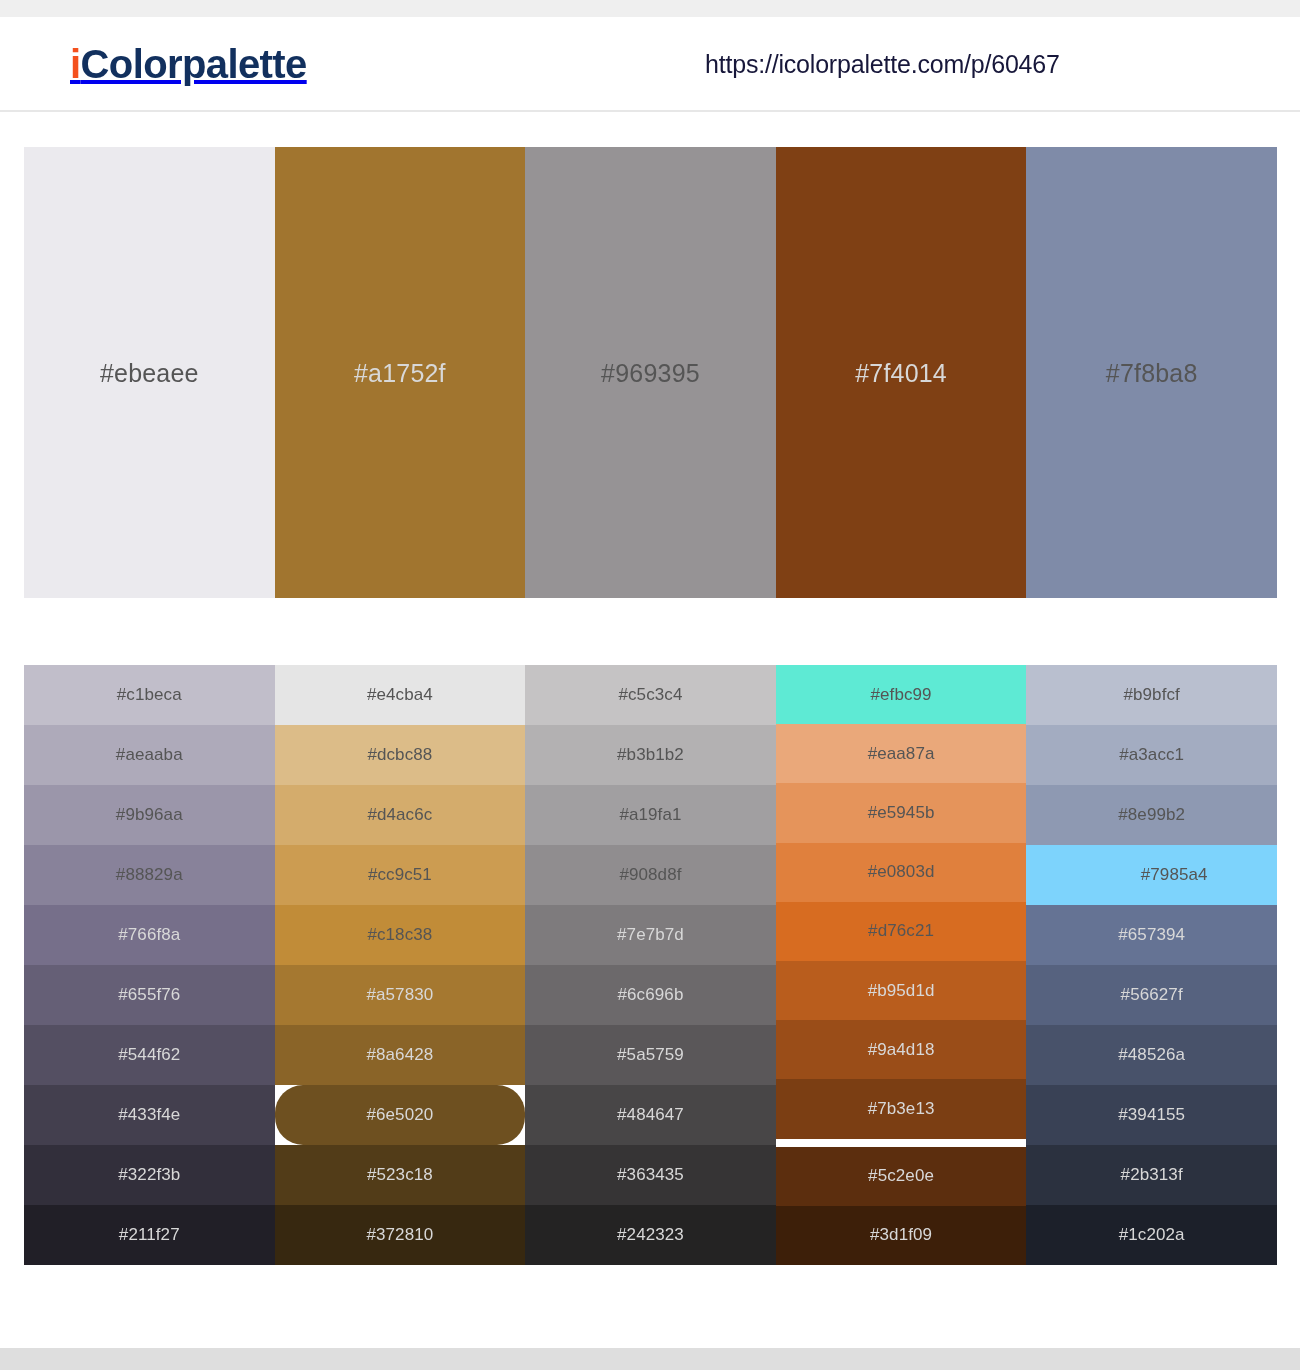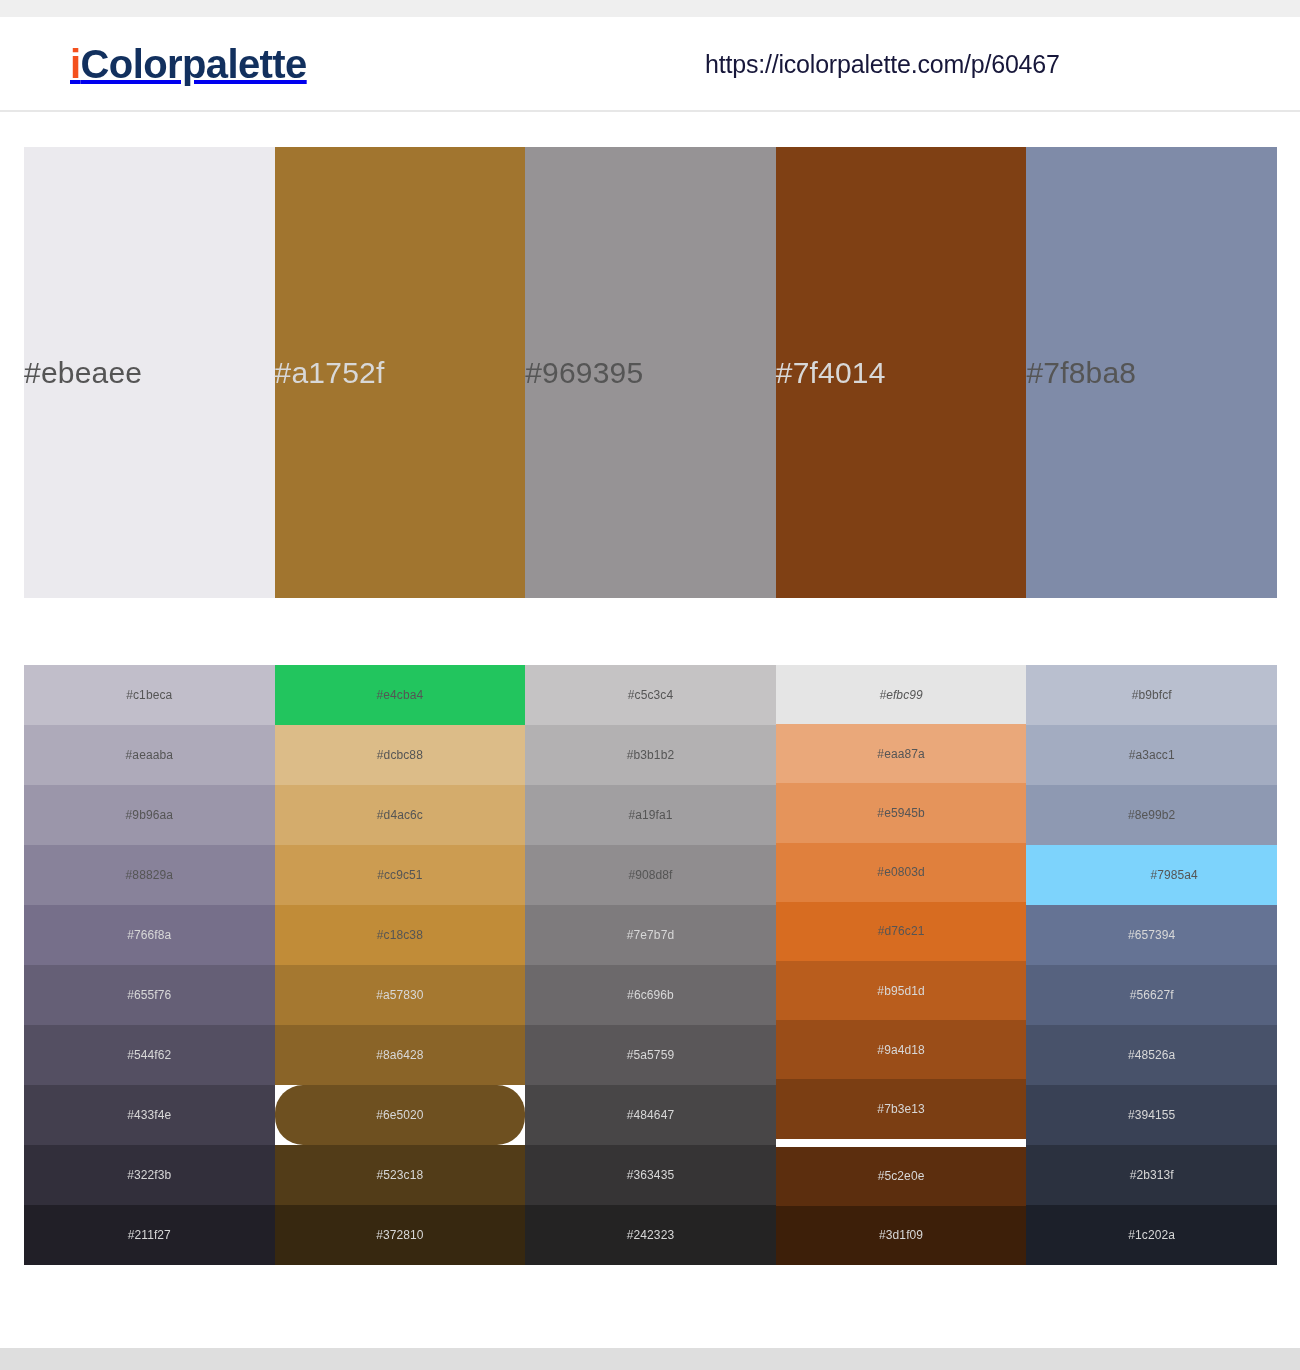--- a/index.html
+++ b/index.html
@@ -64,21 +64,22 @@
   .swatch {
     flex: 1 1 0;
     position: relative;
   }
   .swatch-label {
     position: absolute;
     left: 0;
     right: 0;
     top: 50%;
     transform: translateY(-50%);
-    font-size: 30px;
+    text-align: center;
+    font-size: 25px;
     letter-spacing: 0.2px;
   }
   .txt-dark  { color: #555555; }
   .txt-light { color: #d8d8d8; }
 
   
   .shades-grid {
     position: absolute;
     left: 24px;
     top: 665px;
@@ -89,21 +90,21 @@
   .shade-col {
     flex: 1 1 0;
     display: flex;
     flex-direction: column;
   }
   .shade-cell {
     flex: 1 1 0;
     display: flex;
     align-items: center;
     justify-content: center;
-    font-size: 12px;
+    font-size: 17px;
     letter-spacing: 0.1px;
   }
 
   
   .bottom-band {
     position: absolute;
     left: 0;
     bottom: 0;
     width: 100%;
     height: 22px;
@@ -145,21 +146,21 @@
       <div class="shade-cell txt-dark" style="background: rgb(155, 150, 170);">#9b96aa</div>
       <div class="shade-cell txt-dark" style="background: rgb(136, 130, 154);">#88829a</div>
       <div class="shade-cell txt-light" style="background: rgb(118, 111, 138);">#766f8a</div>
       <div class="shade-cell txt-light" style="background: rgb(101, 95, 118);">#655f76</div>
       <div class="shade-cell txt-light" style="background: rgb(84, 79, 98);">#544f62</div>
       <div class="shade-cell txt-light" style="background: rgb(67, 63, 78);">#433f4e</div>
       <div class="shade-cell txt-light" style="background: rgb(50, 47, 59);">#322f3b</div>
       <div class="shade-cell txt-light" style="background: rgb(33, 31, 39);">#211f27</div>
     </div>
     <div class="shade-col">
-      <div class="shade-cell txt-dark" style="background: #22c55e;">#e4cba4</div>
+      <div class="shade-cell txt-dark" style="background: #e5e5e5;">#e4cba4</div>
       <div class="shade-cell txt-dark" style="background: rgb(220, 188, 136);">#dcbc88</div>
       <div class="shade-cell txt-dark" style="background: rgb(212, 172, 108);">#d4ac6c</div>
       <div class="shade-cell txt-dark" style="background: rgb(204, 156, 81);">#cc9c51</div>
       <div class="shade-cell txt-dark" style="background: rgb(193, 140, 56);">#c18c38</div>
       <div class="shade-cell txt-light" style="background: rgb(165, 120, 48);">#a57830</div>
       <div class="shade-cell txt-light" style="background: rgb(138, 100, 40);">#8a6428</div>
       <div class="shade-cell txt-light" style="background: rgb(110, 80, 32); border-radius: 28px;">#6e5020</div>
       <div class="shade-cell txt-light" style="background: rgb(82, 60, 24);">#523c18</div>
       <div class="shade-cell txt-light" style="background: rgb(55, 40, 16);">#372810</div>
     </div>
@@ -169,21 +170,21 @@
       <div class="shade-cell txt-dark" style="background: rgb(161, 159, 161);">#a19fa1</div>
       <div class="shade-cell txt-dark" style="background: rgb(144, 141, 143);">#908d8f</div>
       <div class="shade-cell txt-light" style="background: rgb(126, 123, 125);">#7e7b7d</div>
       <div class="shade-cell txt-light" style="background: rgb(108, 105, 107);">#6c696b</div>
       <div class="shade-cell txt-light" style="background: rgb(90, 87, 89);">#5a5759</div>
       <div class="shade-cell txt-light" style="background: rgb(72, 70, 71);">#484647</div>
       <div class="shade-cell txt-light" style="background: rgb(54, 52, 53);">#363435</div>
       <div class="shade-cell txt-light" style="background: rgb(36, 35, 35);">#242323</div>
     </div>
     <div class="shade-col">
-      <div class="shade-cell txt-dark" style="background: #e5e5e5; font-style: italic;">#efbc99</div>
+      <div class="shade-cell txt-dark" style="background: #5eead4;">#efbc99</div>
       <div class="shade-cell txt-dark" style="background: rgb(234, 168, 122);">#eaa87a</div>
       <div class="shade-cell txt-dark" style="background: rgb(229, 148, 91);">#e5945b</div>
       <div class="shade-cell txt-dark" style="background: rgb(224, 128, 61);">#e0803d</div>
       <div class="shade-cell txt-dark" style="background: rgb(215, 108, 33);">#d76c21</div>
       <div class="shade-cell txt-light" style="background: rgb(185, 93, 29);">#b95d1d</div>
       <div class="shade-cell txt-light" style="background: rgb(154, 77, 24);">#9a4d18</div>
       <div class="shade-cell txt-light" style="background: rgb(123, 62, 19);">#7b3e13</div>
       <div class="shade-cell txt-light" style="background: rgb(92, 46, 14); margin-top: 8px;">#5c2e0e</div>
       <div class="shade-cell txt-light" style="background: rgb(61, 31, 9);">#3d1f09</div>
     </div>

